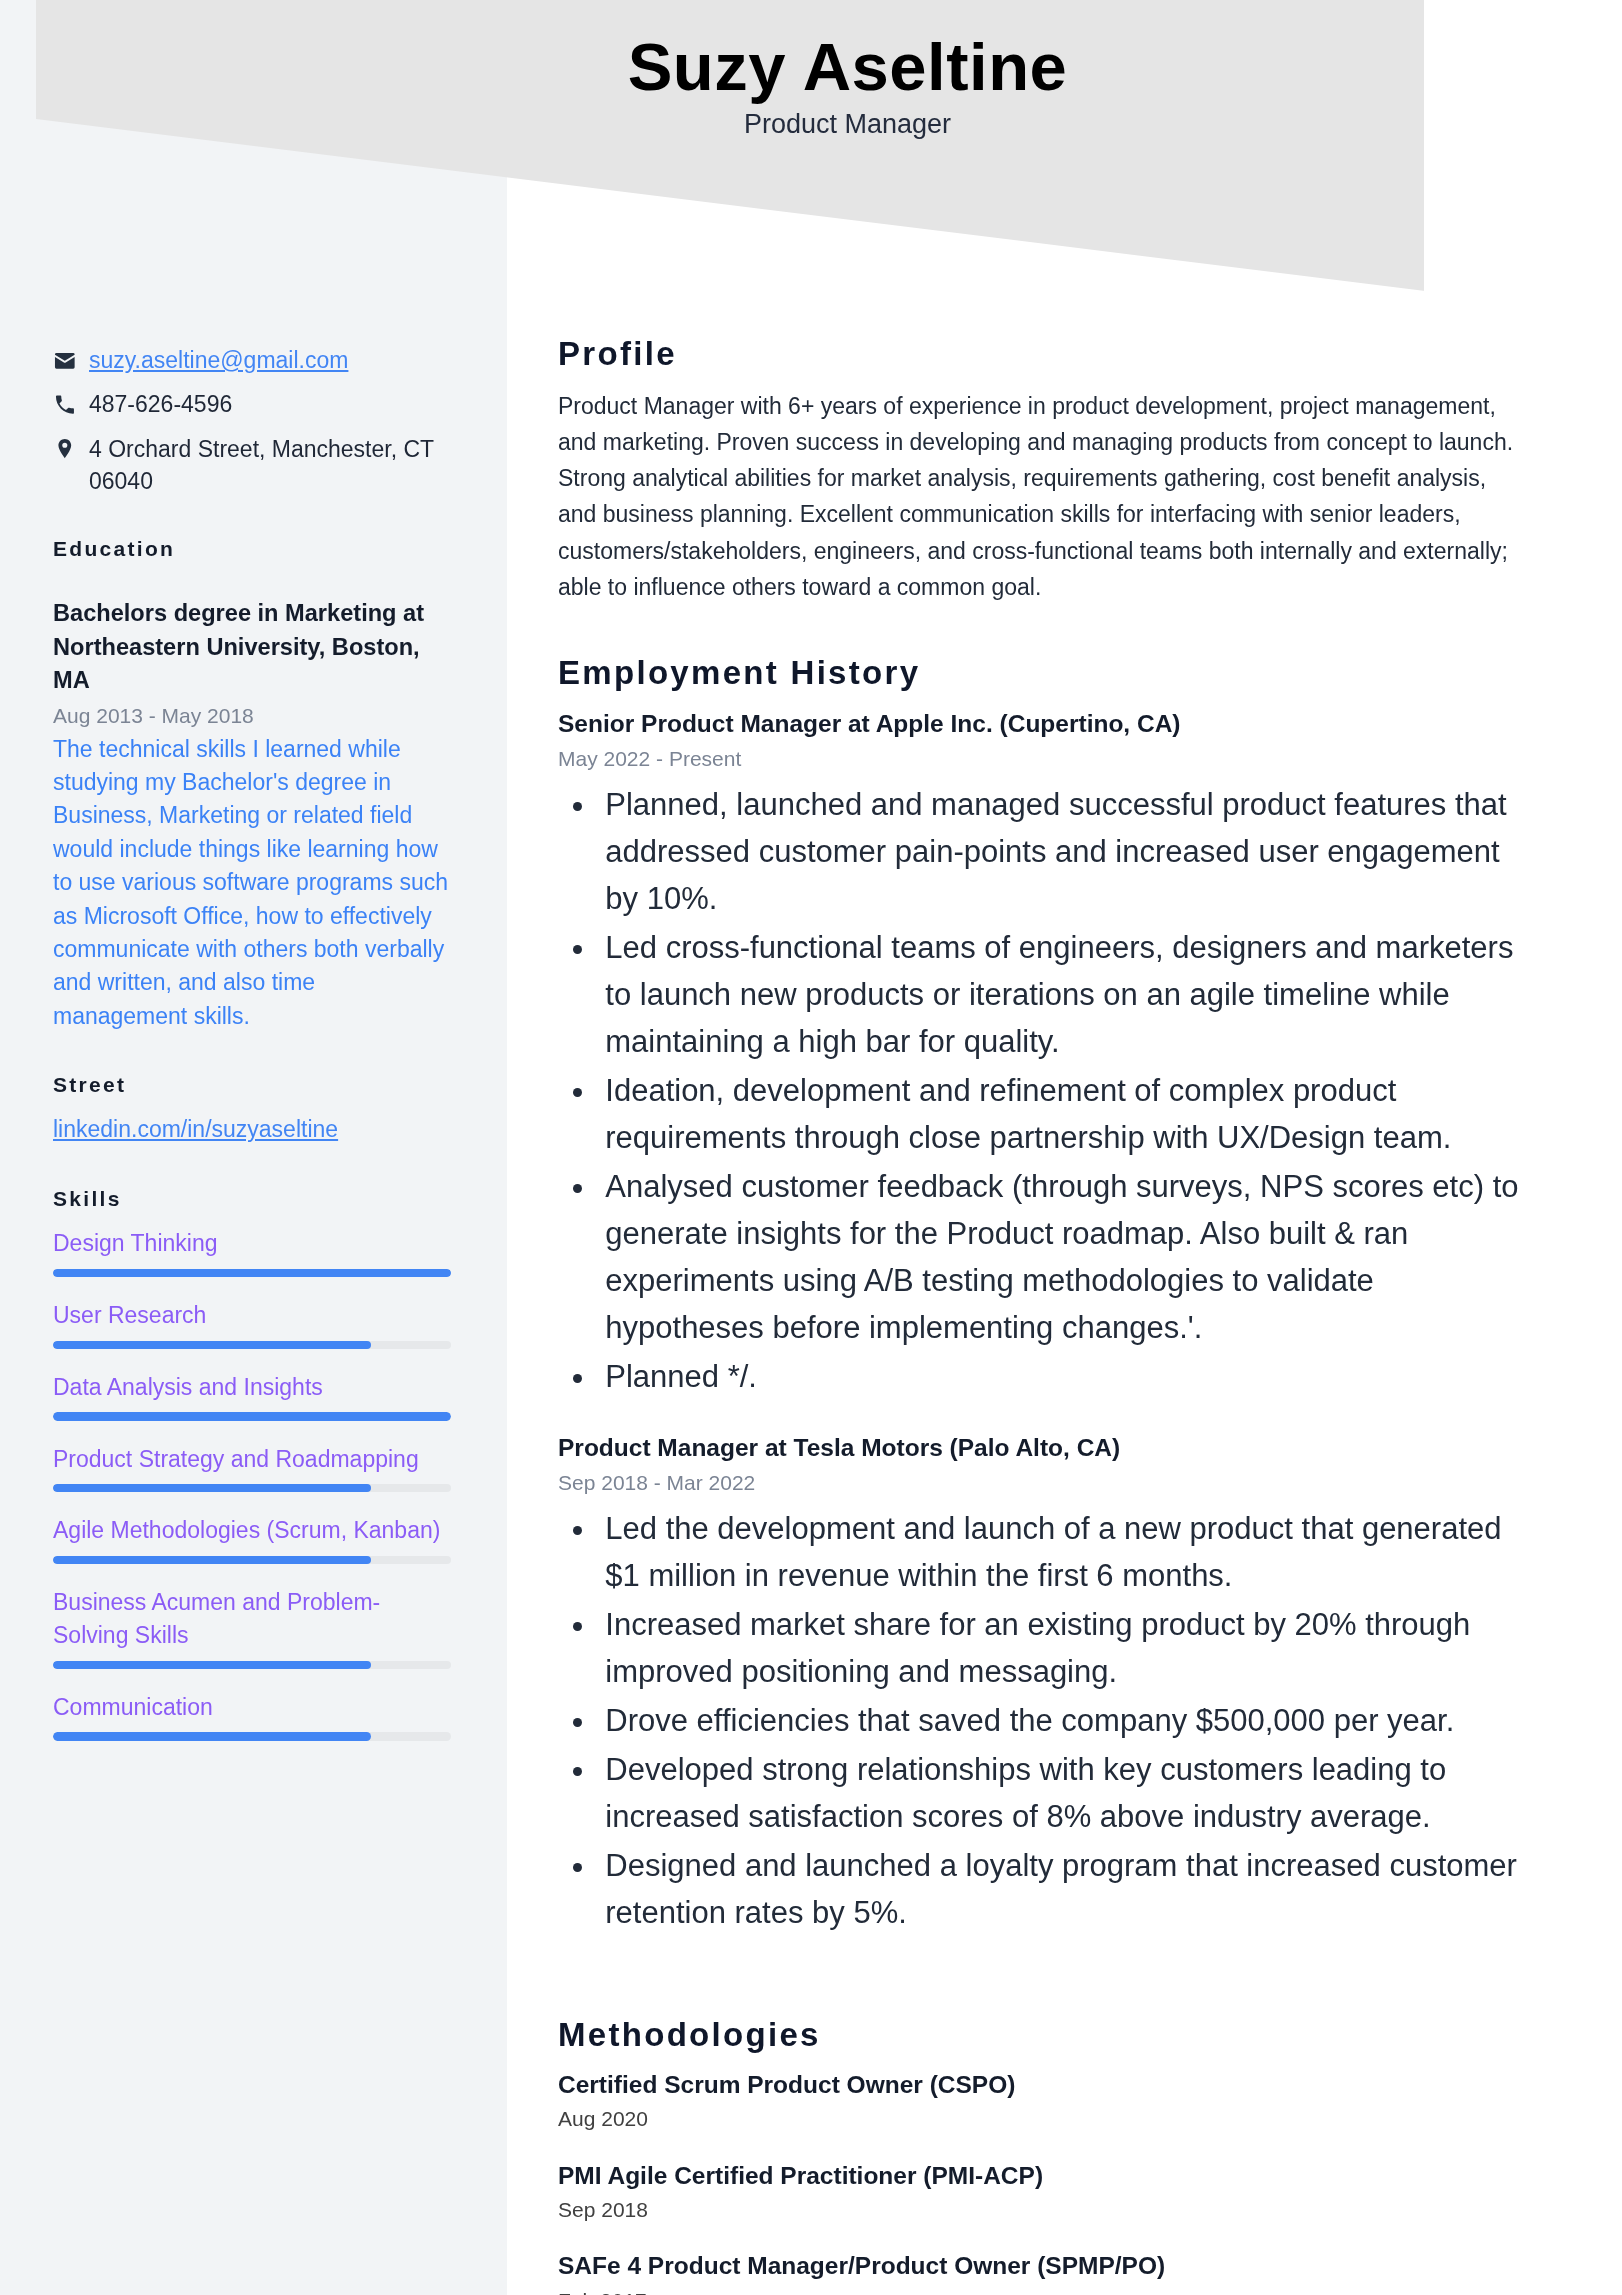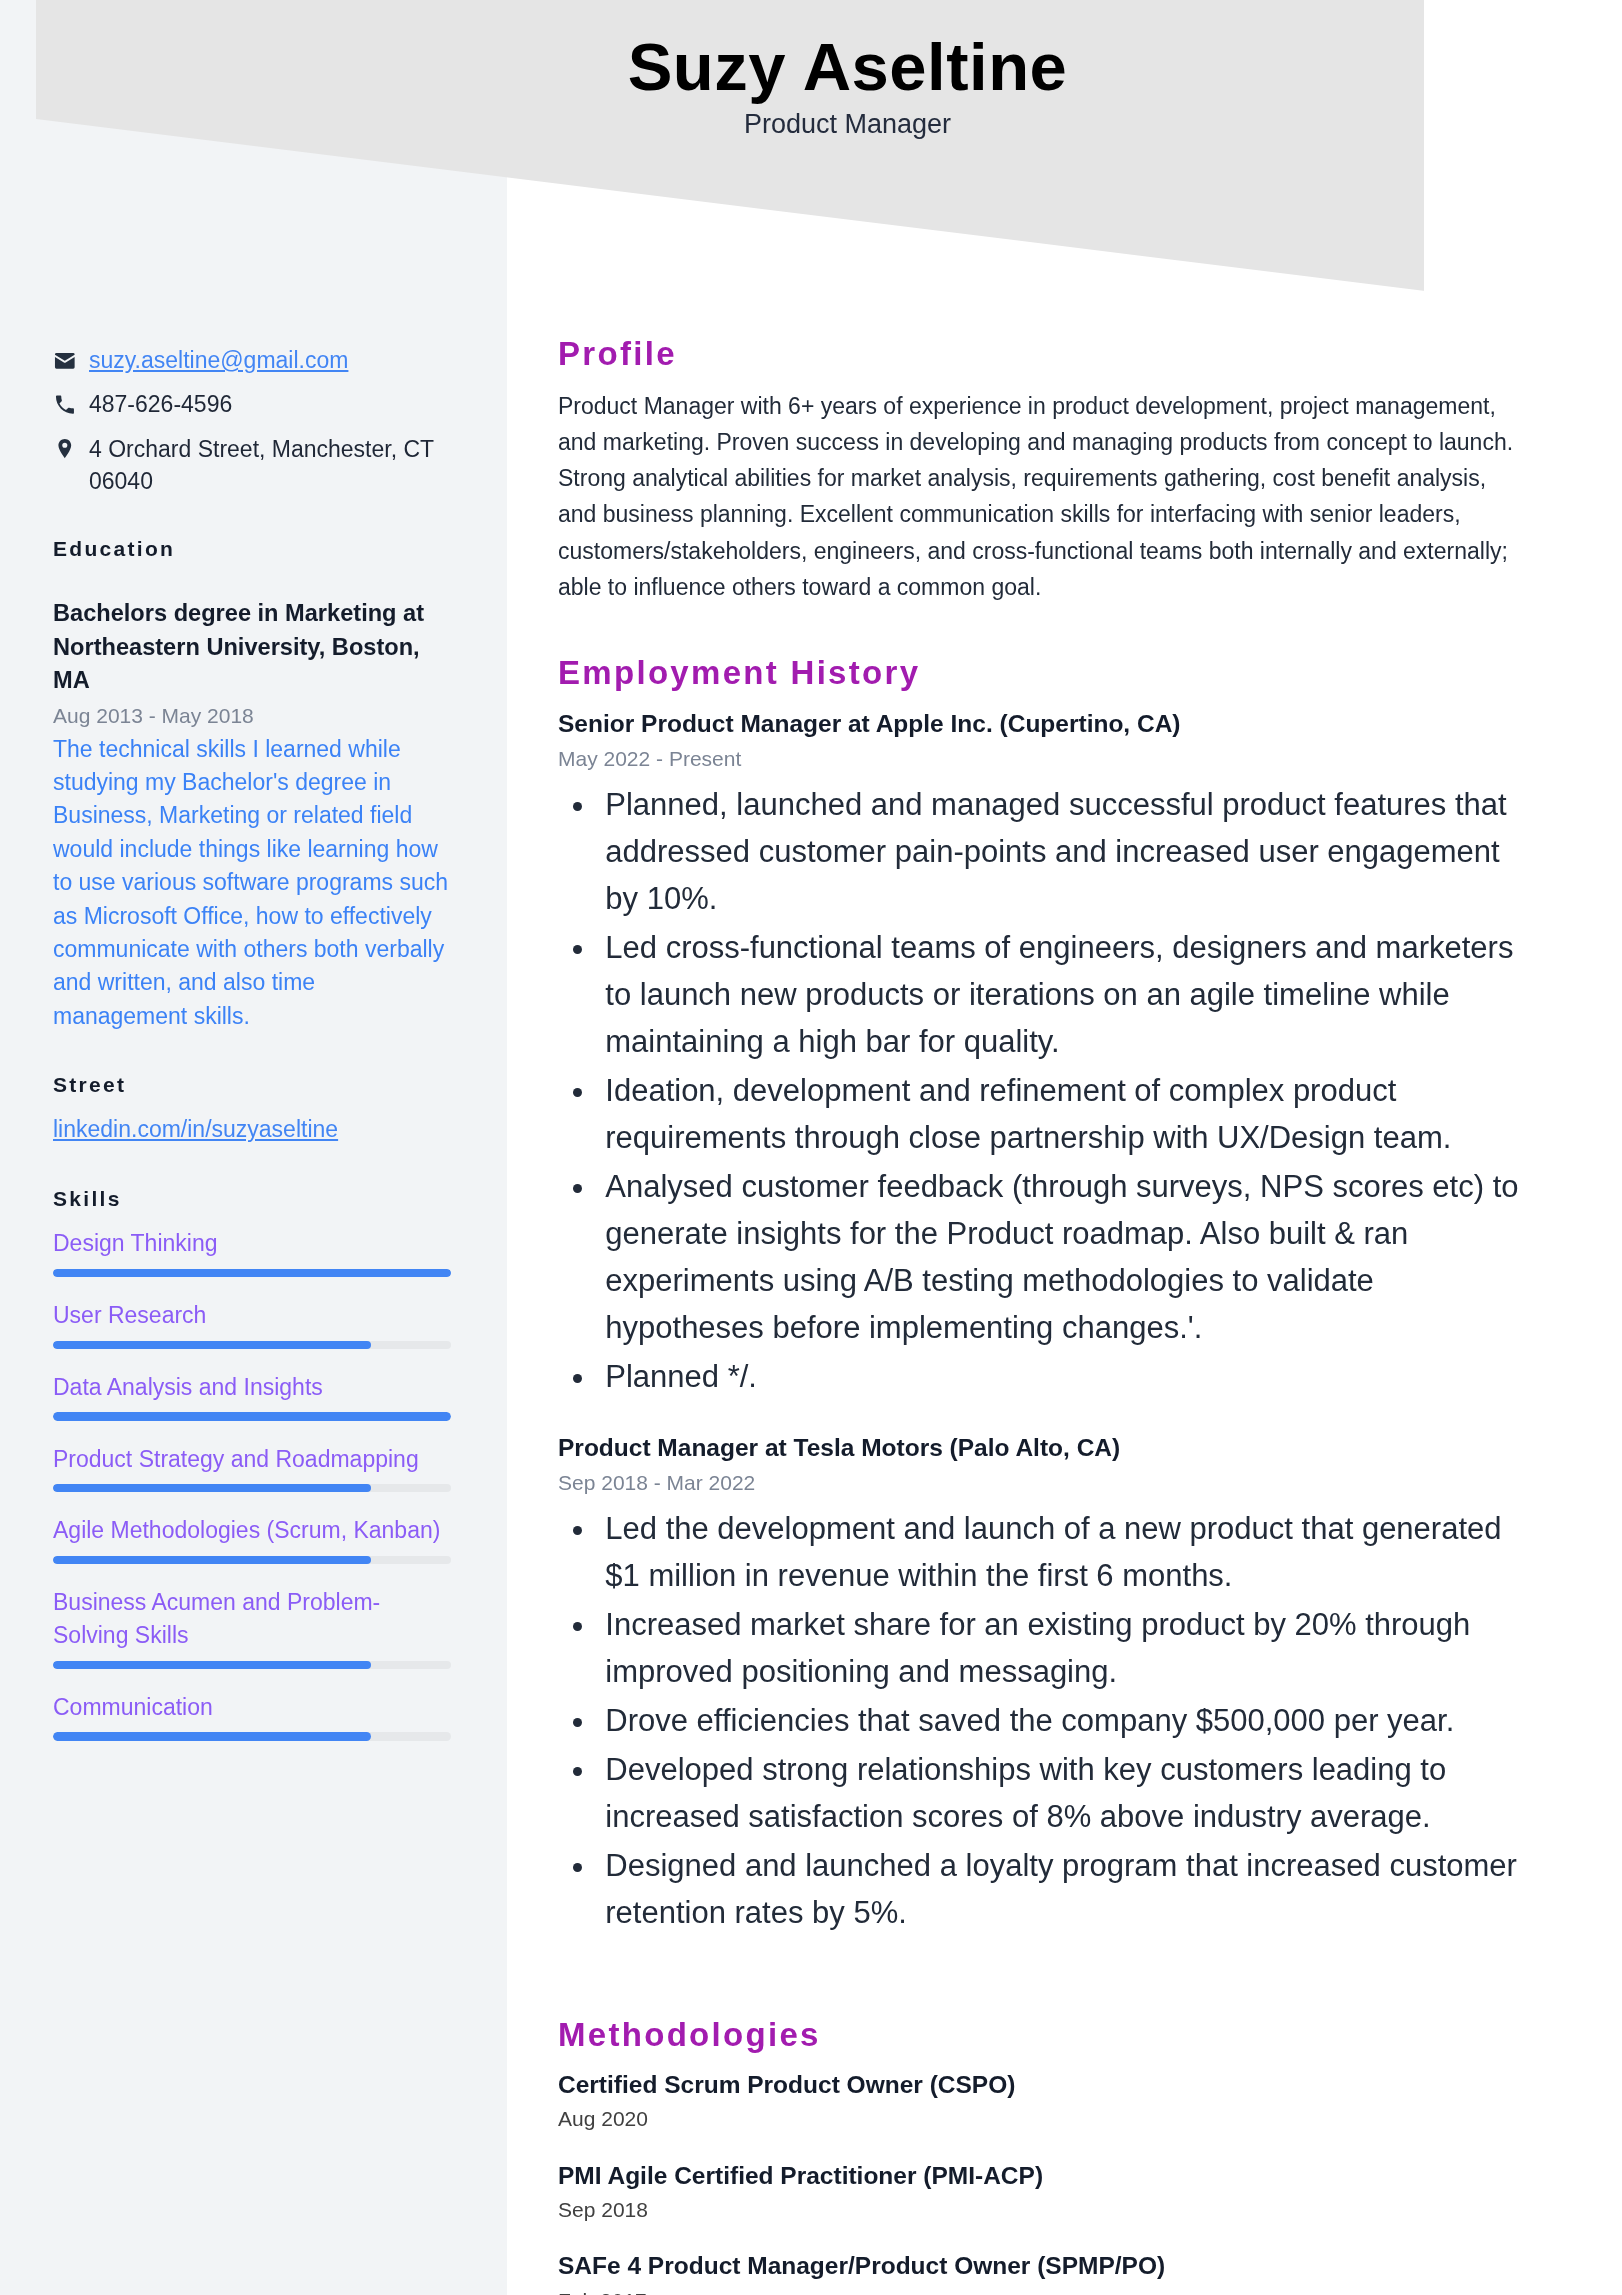--- a/index.html
+++ b/index.html
@@ -148,21 +148,21 @@
     position: absolute;
     left: 507px;
     top: 0;
     width: 1116px;
     z-index: 4;
     padding: 335px 102px 0 51px;
   }
   .main-head {
     font-size: 33px;
     font-weight: 700;
-    color: #a21caf;
+    color: #0f172a;
     letter-spacing: 2.3px;
     margin-bottom: 14.5px;
   }
   .profile-text {
     font-size: 23px;
     color: #222b39;
     line-height: 1.58;
   }
   .section-gap { height: 49px; }
 

